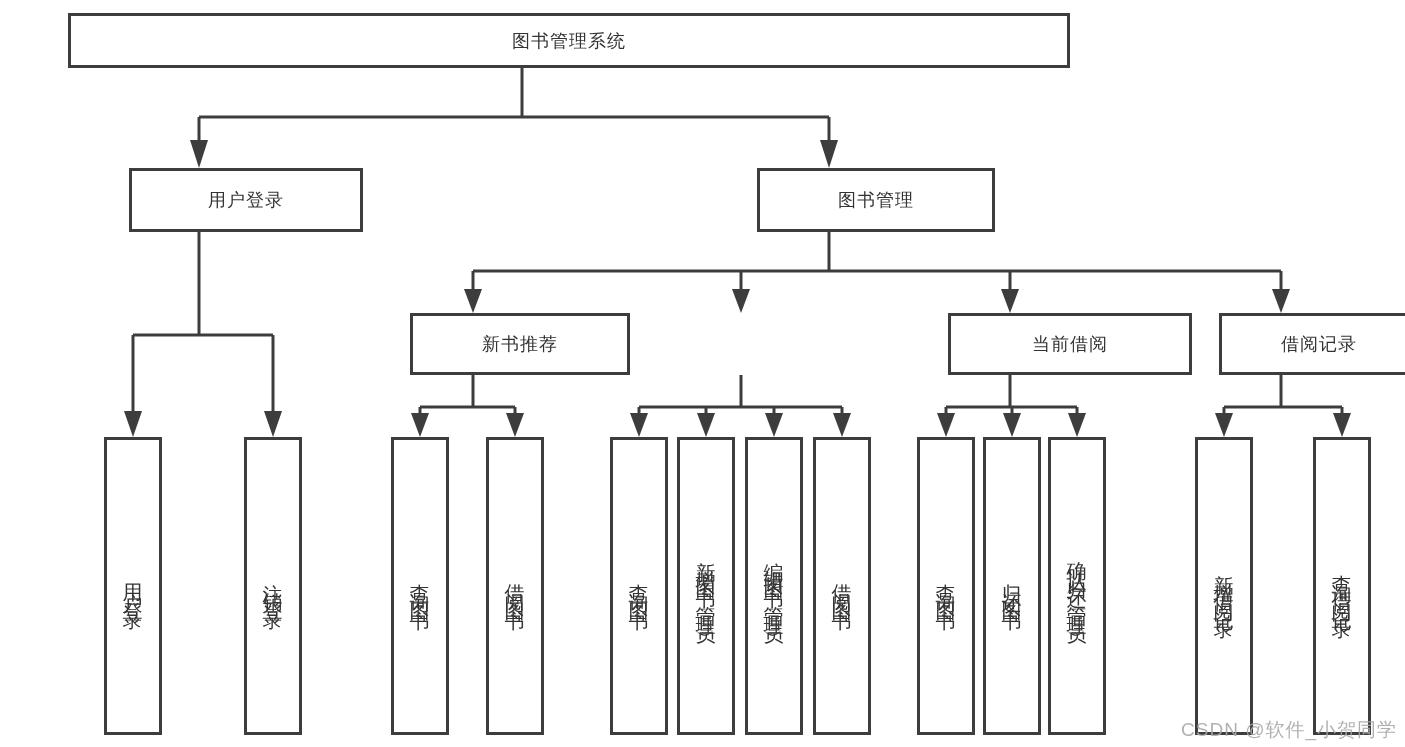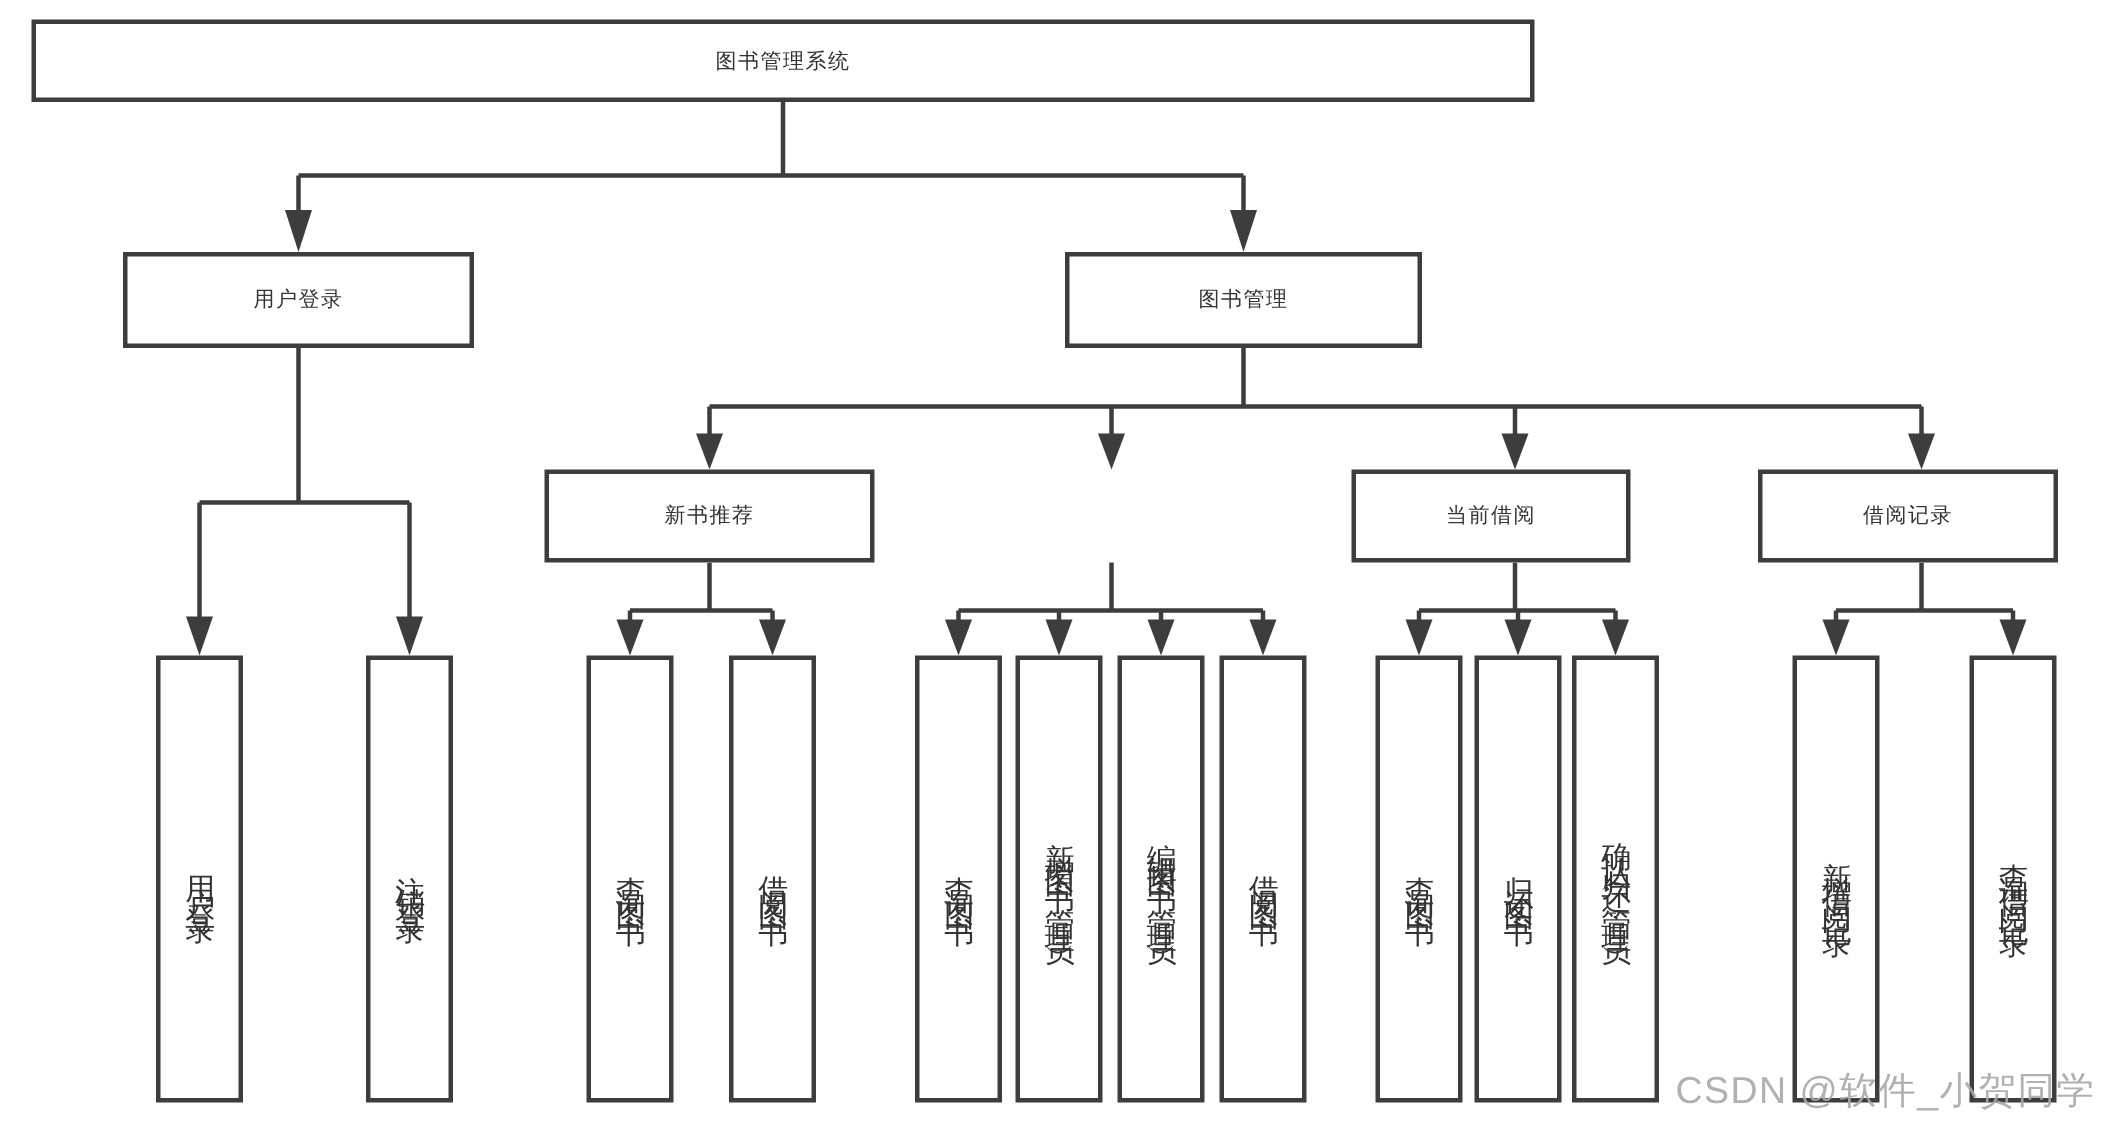--- a/index.html
+++ b/index.html
@@ -5,53 +5,53 @@
   html,body{margin:0;padding:0;background:#fff;}
   #canvas{
     position:relative;width:1405px;height:747px;background:#ffffff;
     font-family:"Liberation Sans", sans-serif;overflow:hidden;
   }
   .node{
     position:absolute;background:#ffffff;border:3px solid #3d3d3d;
     display:flex;align-items:center;justify-content:center;
     color:#333333;box-sizing:border-box;z-index:2;
   }
-  .h-node{font-size:14px;letter-spacing:1px;}
+  .h-node{font-size:18px;letter-spacing:1px;margin-left:47px;}
   .v-node{
     width:58px;top:437px;height:298px;
     writing-mode:vertical-rl;text-orientation:mixed;
     font-size:20px;letter-spacing:9px;line-height:1;
     display:flex;align-items:center;justify-content:center;
   }
   
   #n-root        {left:21px;  top:13px;  width:1002px; height:55px;}
   #n-user-login  {left:82px;  top:168px; width:234px;  height:64px;}
   #n-book-mgmt   {left:710px; top:168px; width:238px;  height:64px;}
   #n-new-book    {left:363px; top:313px; width:220px;  height:62px;}
   #n-borrowing   {left:631px; top:313px; width:220px;  height:62px;}
-  #n-current     {left:901px; top:313px; width:186px;  height:62px;}
+  #n-current     {left:901px; top:313px; width:244px;  height:62px;}
   #n-records     {left:1172px;top:313px; width:200px;  height:62px;}
   
   #v-login  {left:104px;}
   #v-logout {left:244px;}
   #v-q1     {left:391px;}
   #v-b1     {left:486px;}
   #v-q2     {left:610px;}
   #v-add    {left:677px;}
   #v-edit   {left:745px;}
   #v-b2     {left:813px;}
   #v-q3     {left:917px;}
   #v-return {left:983px;}
   #v-confirm{left:1048px;}
   #v-addrec {left:1195px;}
   #v-qrec   {left:1313px;}
   #connectors{position:absolute;left:0;top:0;z-index:1;}
   #watermark{
     position:absolute;right:8px;bottom:4px;z-index:5;
-    font-size:25px;color:rgba(168,168,168,0.9);letter-spacing:1px;
+    font-size:19px;color:rgba(168,168,168,0.9);letter-spacing:1px;
   }
 </style>
 </head>
 <body>
 
 <div id="canvas">
 
   <svg id="connectors" width="1405" height="747" viewBox="0 0 1405 747" stroke="#3d3d3d" stroke-width="3" fill="none">
 
     <path d="M522,68 V117"></path>

